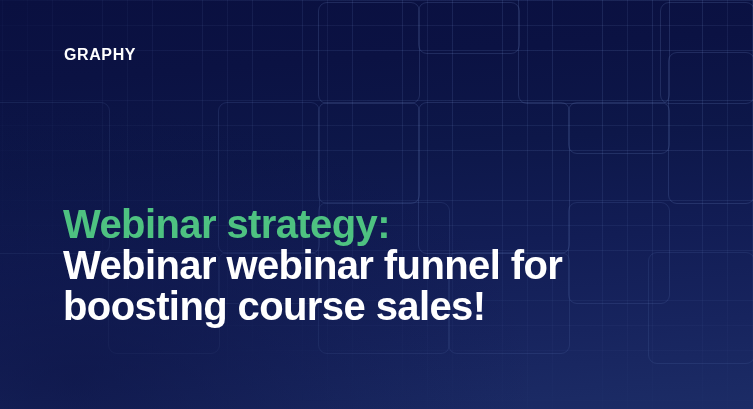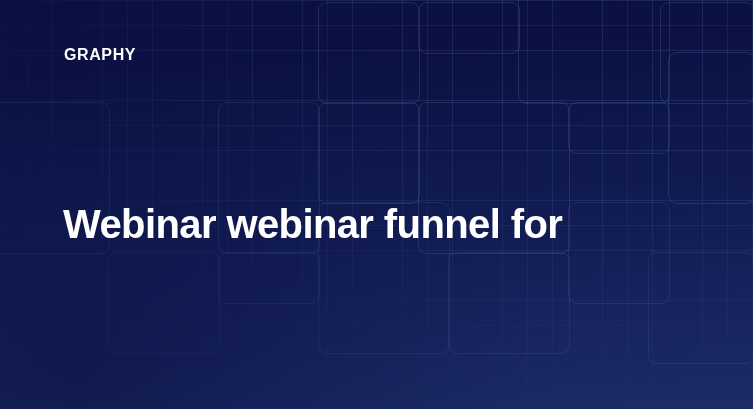--- a/index.html
+++ b/index.html
@@ -152,16 +152,18 @@
     <div class="rr" style="left:448px; top:252px; width:120px; height:100px; border-color:rgba(140,172,236,0.11);"></div>
     <div class="rr" style="left:568px; top:202px; width:100px; height:100px; border-color:rgba(140,172,236,0.12);"></div>
     <div class="rr" style="left:648px; top:252px; width:105px; height:110px; border-color:rgba(140,172,236,0.10);"></div>
   </div>
 
   <div class="vignette"></div>
 
   <div class="logo">GRAPHY</div>
 
   <div class="headline">
+    <div class="headline-line line-accent">Webinar strategy:</div>
     <div class="headline-line line-main">Webinar webinar funnel for</div>
+    <div class="headline-line line-main">boosting course sales!</div>
   </div>
 
 </div>
 
 </body></html>

